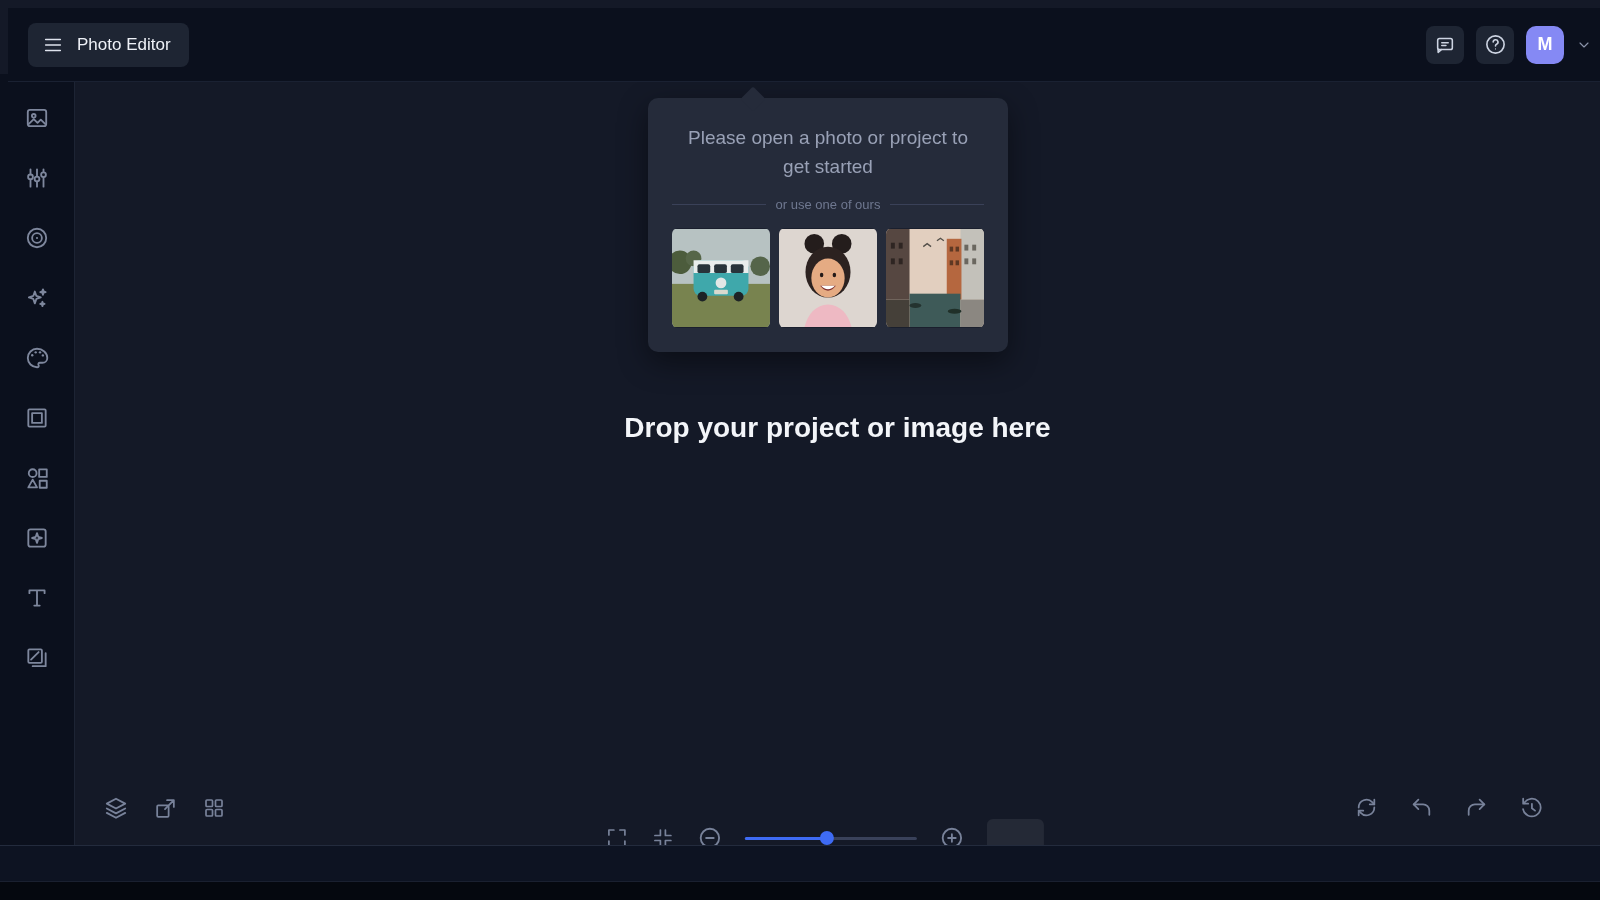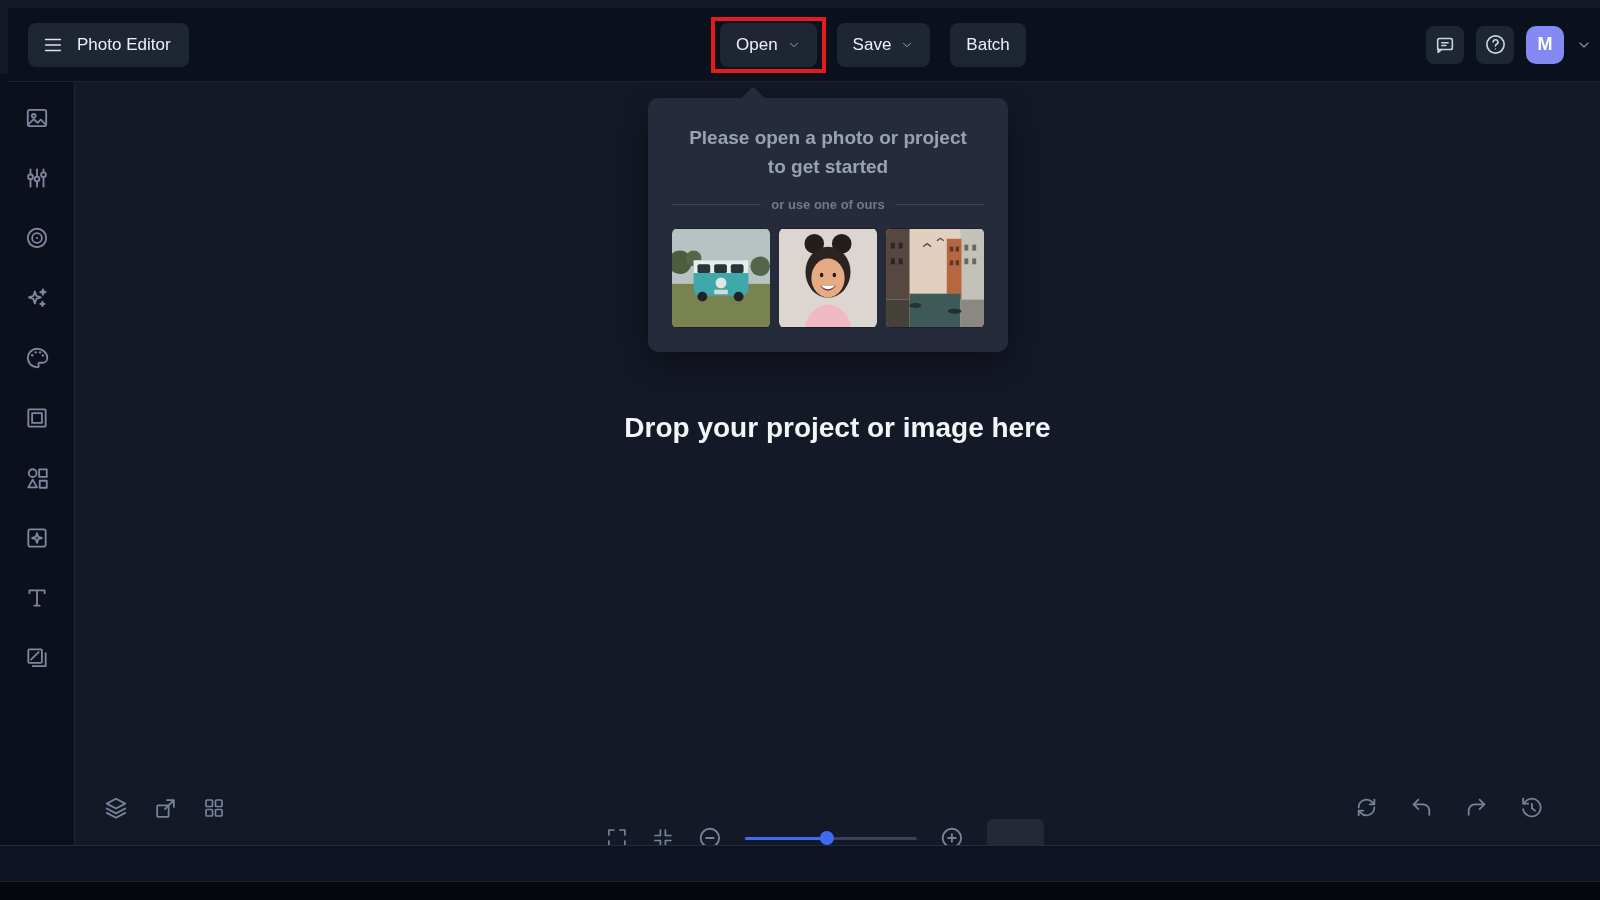--- a/index.html
+++ b/index.html
@@ -77,21 +77,20 @@
     position:absolute; top:338px; left:0; width:100%;
     text-align:center; font-size:28px; font-weight:600; color:#f3f5f9;
   }
 
   
   .popup {
     position:absolute; top:24px; left:573px; width:360px;
     background:#252b3a; border-radius:10px;
     box-shadow:0 10px 30px rgba(0,0,0,0.45);
     padding:26px 24px 24px;
-    font-weight:bold;
   }
   .popup-arrow {
     position:absolute; top:-8px; left:96px; width:18px; height:18px;
     background:#252b3a; transform:rotate(45deg); border-radius:3px;
   }
   .popup-title {
     color:#99a1b6; font-size:19px; line-height:1.5; text-align:center;
     padding:0 12px;
   }
   .popup-sub-row {
@@ -154,44 +153,20 @@
   <header class="topbar">
     <div class="menu-box">
       <span class="hamburger">
         <svg class="ic" width="22" height="22" viewBox="0 0 24 24" stroke-width="2">
             <path d="M4 6h16M4 12h16M4 18h16"></path>
           </svg>
       </span>
       <span class="app-title">Photo Editor</span>
     </div>
 
-    <div class="center-buttons">
-      <div class="open-wrap">
-        <button class="tb-btn">
-          <span>Open</span>
-          <span class="chev">
-            <svg class="ic" width="14" height="14" viewBox="0 0 24 24" stroke-width="2.4">
-                <path d="M6 9l6 6 6-6"></path>
-              </svg>
-          </span>
-        </button>
-        <div class="red-box"></div>
-      </div>
-      <button class="tb-btn">
-        <span>Save</span>
-        <span class="chev">
-          <svg class="ic" width="14" height="14" viewBox="0 0 24 24" stroke-width="2.4">
-              <path d="M6 9l6 6 6-6"></path>
-            </svg>
-        </span>
-      </button>
-      <button class="tb-btn">
-        <span>Batch</span>
-      </button>
-    </div>
 
     <div class="right-group">
       <button class="sq-btn">
         <span>
           <svg class="ic" width="22" height="22" viewBox="0 0 24 24">
               <rect x="4" y="5" width="16" height="12" rx="2"></rect>
               <path d="M8 17l-3.5 3v-3"></path>
               <path d="M8.5 9.5h7M8.5 12.5h4.5"></path>
             </svg>
         </span>

